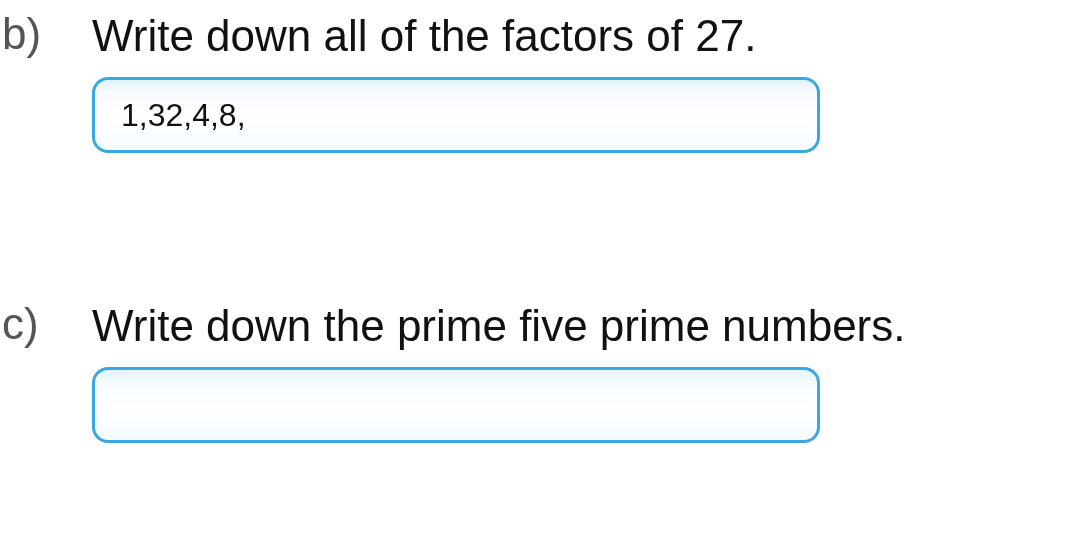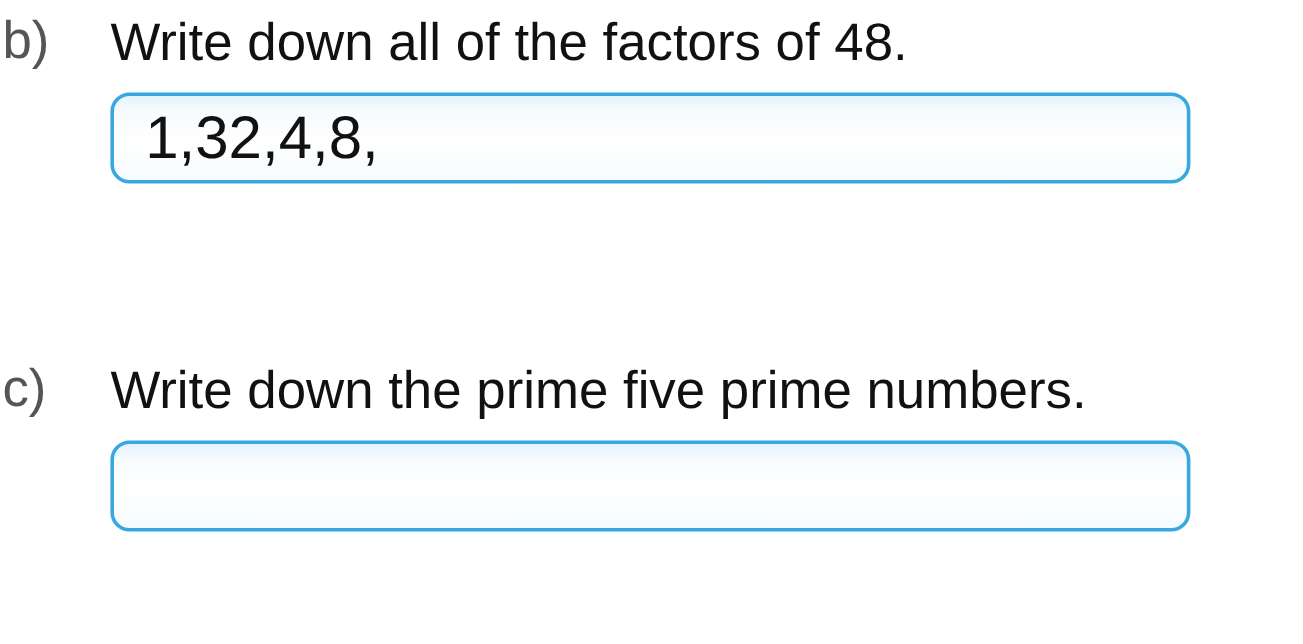--- a/index.html
+++ b/index.html
@@ -35,42 +35,42 @@
   .body {
     flex: 1 1 auto;
   }
   .prompt {
     font-size: 44px;
     line-height: 1.25;
     color: #111111;
     margin: 0 0 14px 0;
   }
   .answer-box {
-    width: 900px;
+    width: 728px;
     height: 76px;
     border: 3px solid #39a7e0;
     border-radius: 16px;
     background: linear-gradient(to bottom, #e3f3fb 0%, #f7fbfe 18%, #ffffff 55%, #f5fbfe 100%);
     box-sizing: border-box;
     padding: 0 26px;
-    font-size: 50px;
+    font-size: 32px;
     color: #111111;
     outline: none;
     font-family: Arial, Helvetica, sans-serif;
   }
 </style>
 </head>
 <body>
 
 <div class="page">
 
   <div class="question q-b">
     <div class="label">b)</div>
     <div class="body">
-      <p class="prompt">Write down all of the factors of 48.</p>
+      <p class="prompt">Write down all of the factors of 27.</p>
       <input class="answer-box" type="text" value="1,32,4,8," style="">
     </div>
   </div>
 
   <div class="question q-c">
     <div class="label">c)</div>
     <div class="body">
       <p class="prompt">Write down the prime five prime numbers.</p>
       <input class="answer-box" type="text" value="" style="">
     </div>

